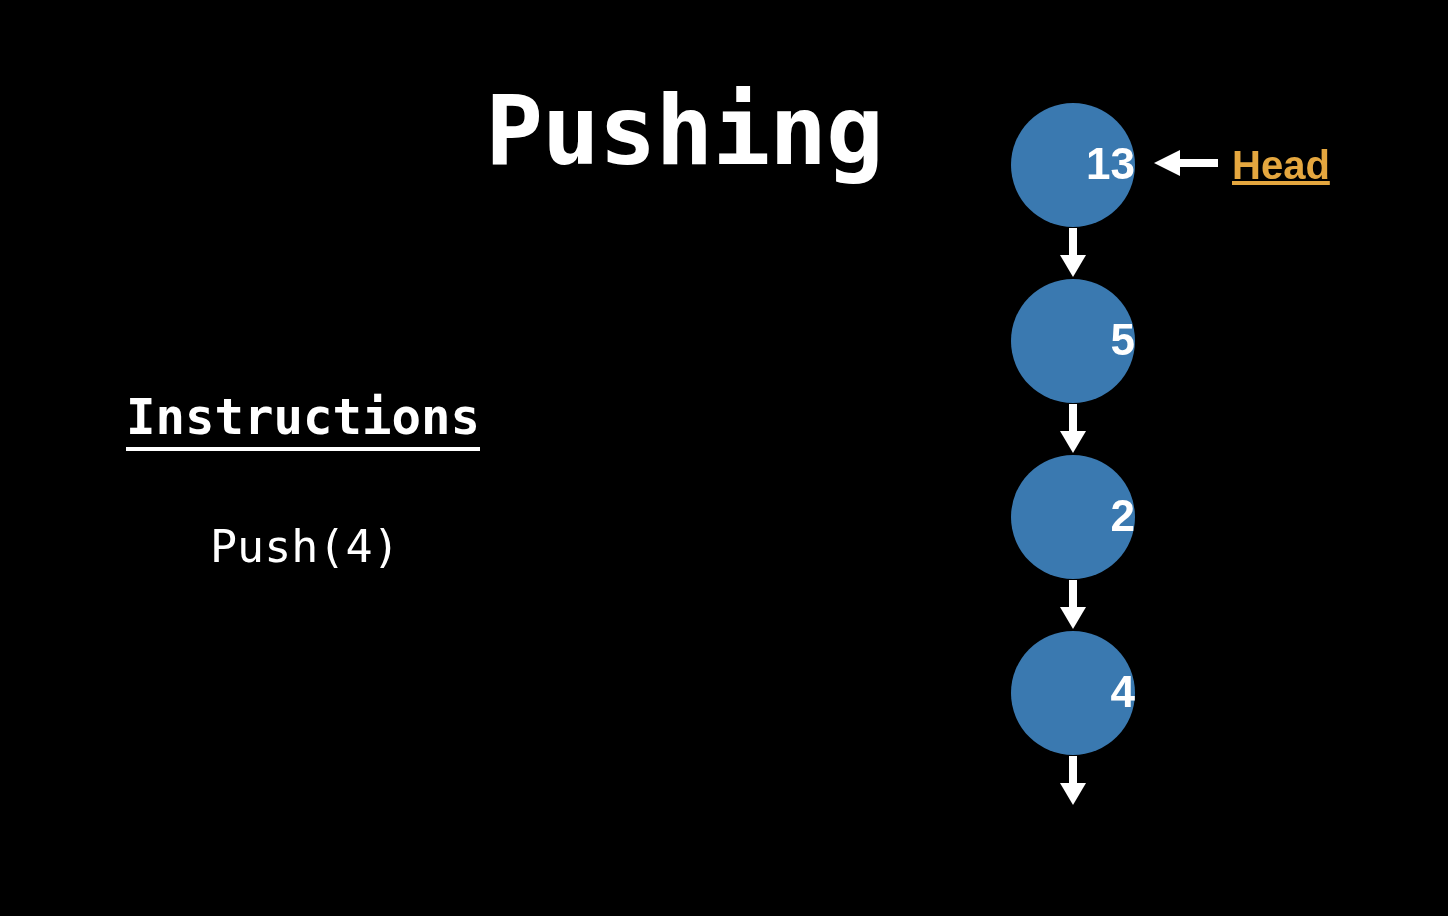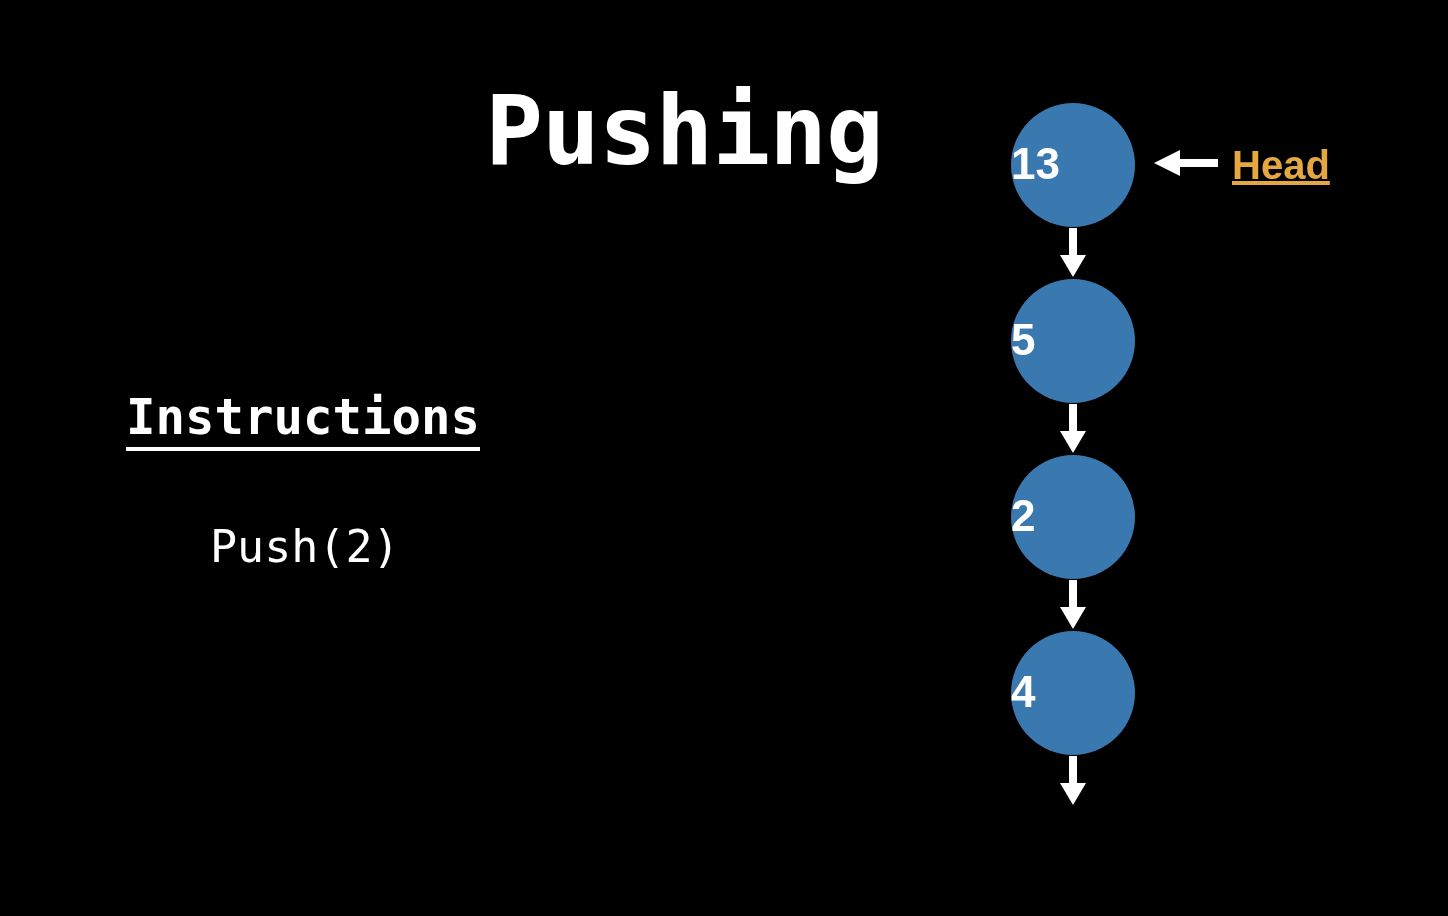--- a/index.html
+++ b/index.html
@@ -98,21 +98,21 @@
     top: 66px;
     width: 124px;
   }
   .node {
     position: relative;
     width: 124px;
     height: 124px;
     border-radius: 50%;
     display: flex;
     align-items: center;
-    justify-content: flex-start;
+    justify-content: flex-end;
     box-sizing: border-box;
   }
   .node-blue {
     background: #3a79b0;
   }
   .node-null {
     background: linear-gradient(135deg, #c0c4c8 0%, #a6aaae 40%, #8a8e92 75%, #7c8084 100%);
   }
   .node-label {
     font-family: "Liberation Sans", sans-serif;
@@ -162,24 +162,24 @@
 
 <div id="slide">
 
   <div id="slide-title">Pushing</div>
 
   <div id="instructions-panel">
     <div id="instructions-heading">Instructions</div>
 
     <ul id="instruction-list">
 
-
       <li class="instruction-row">
-        <span class="instruction-text">Push(2)</span>
+        <span class="instruction-text">Push(4)</span>
       </li>
+
 
 
 
     </ul>
   </div>
 
   <div id="linked-list">
 
     <div class="node node-blue">
       <span class="node-label">13</span>

